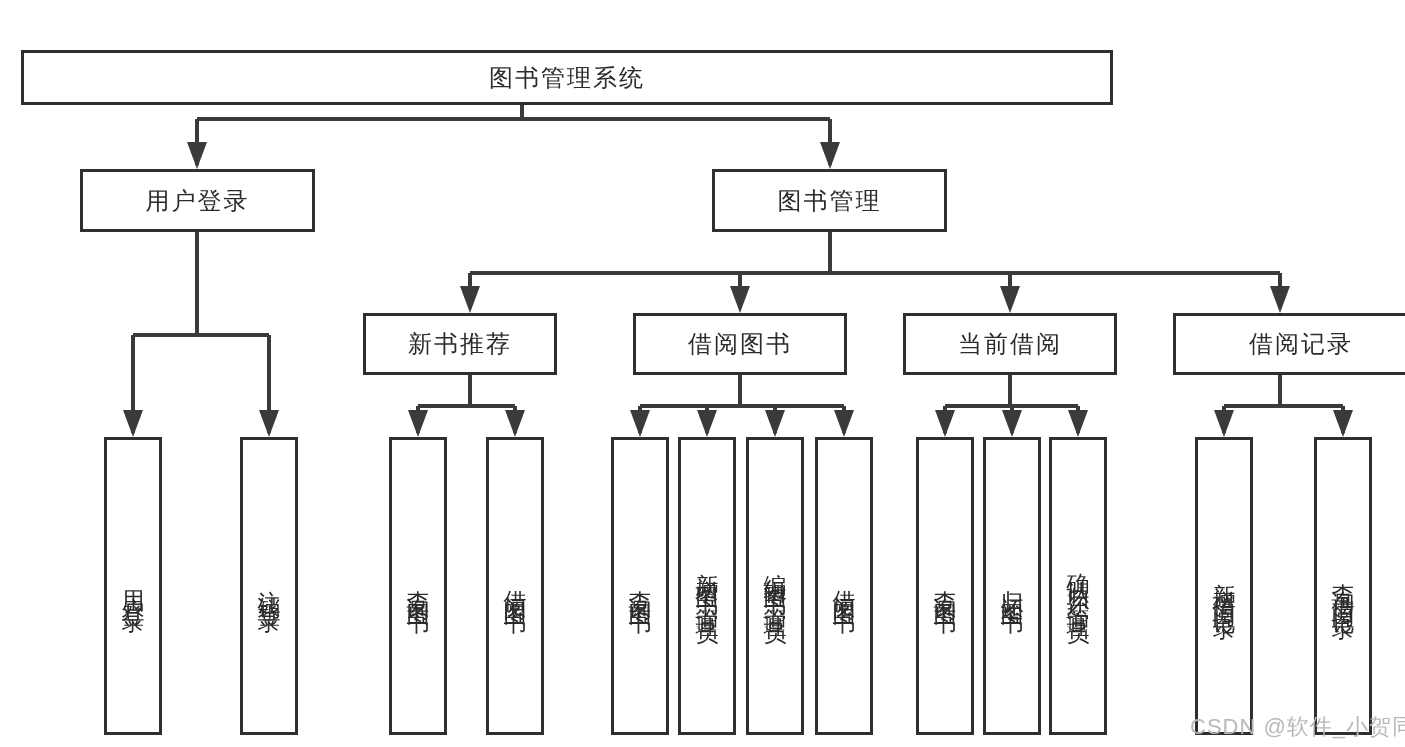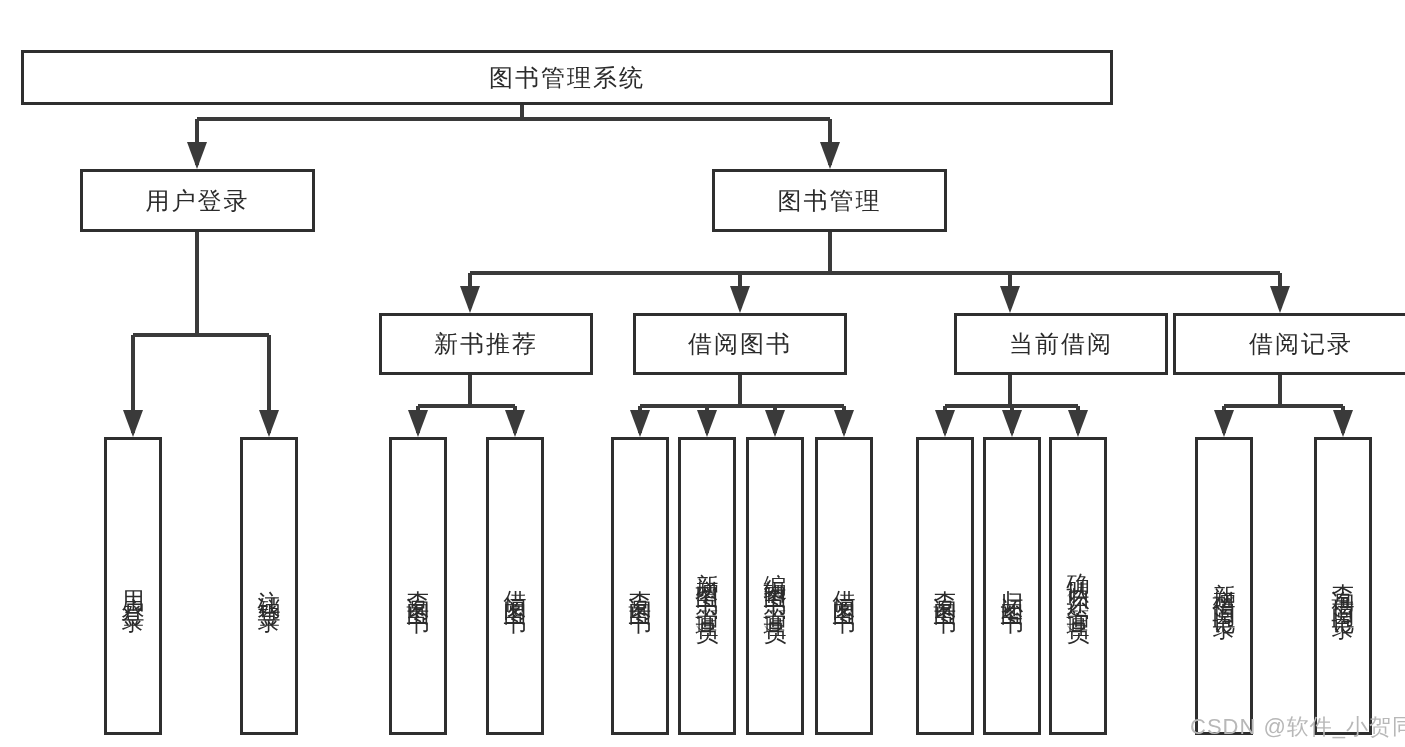--- a/index.html
+++ b/index.html
@@ -16,23 +16,23 @@
   .hlabel{white-space:nowrap;}
   .vbox{top:437px;height:298px;width:58px;}
   .vlabel{
     writing-mode:vertical-rl;text-orientation:mixed;
     font-size:23px;letter-spacing:7px;line-height:1;white-space:nowrap;
   }
   
   #root {left:21px;  top:13px;  width:1092px;height:55px;margin-top:37px;}
   #l2-0 {left:80px;  top:169px; width:235px; height:63px;}
   #l2-1 {left:712px; top:169px; width:235px; height:63px;font-family:Liberation Serif, serif;}
-  #l3-0 {left:363px; top:313px; width:214px; height:62px;margin-left:16px;}
+  #l3-0 {left:363px; top:313px; width:194px; height:62px;}
   #l3-1 {left:633px; top:313px; width:214px; height:62px;}
-  #l3-2 {left:954px; top:313px; width:214px; height:62px;}
+  #l3-2 {left:903px; top:313px; width:214px; height:62px;}
   #l3-3 {left:1173px;top:313px; width:256px; height:62px;}
   #l4-0 {left:104px;}  #l4-1 {left:240px;}  #l4-2 {left:389px;}
   #l4-3 {left:486px;}  #l4-4 {left:611px;}  #l4-5 {left:678px;}
   #l4-6 {left:746px;}  #l4-7 {left:815px;}  #l4-8 {left:916px;}
   #l4-9 {left:983px;}  #l4-10{left:1049px;} #l4-11{left:1195px;}
   #l4-12{left:1314px;}
   #conn-svg{position:absolute;left:0;top:0;z-index:1;}
   #watermark{
     position:absolute;left:1190px;top:712px;z-index:5;
     font-size:22px;letter-spacing:1px;color:#b8b8b8;white-space:nowrap;

